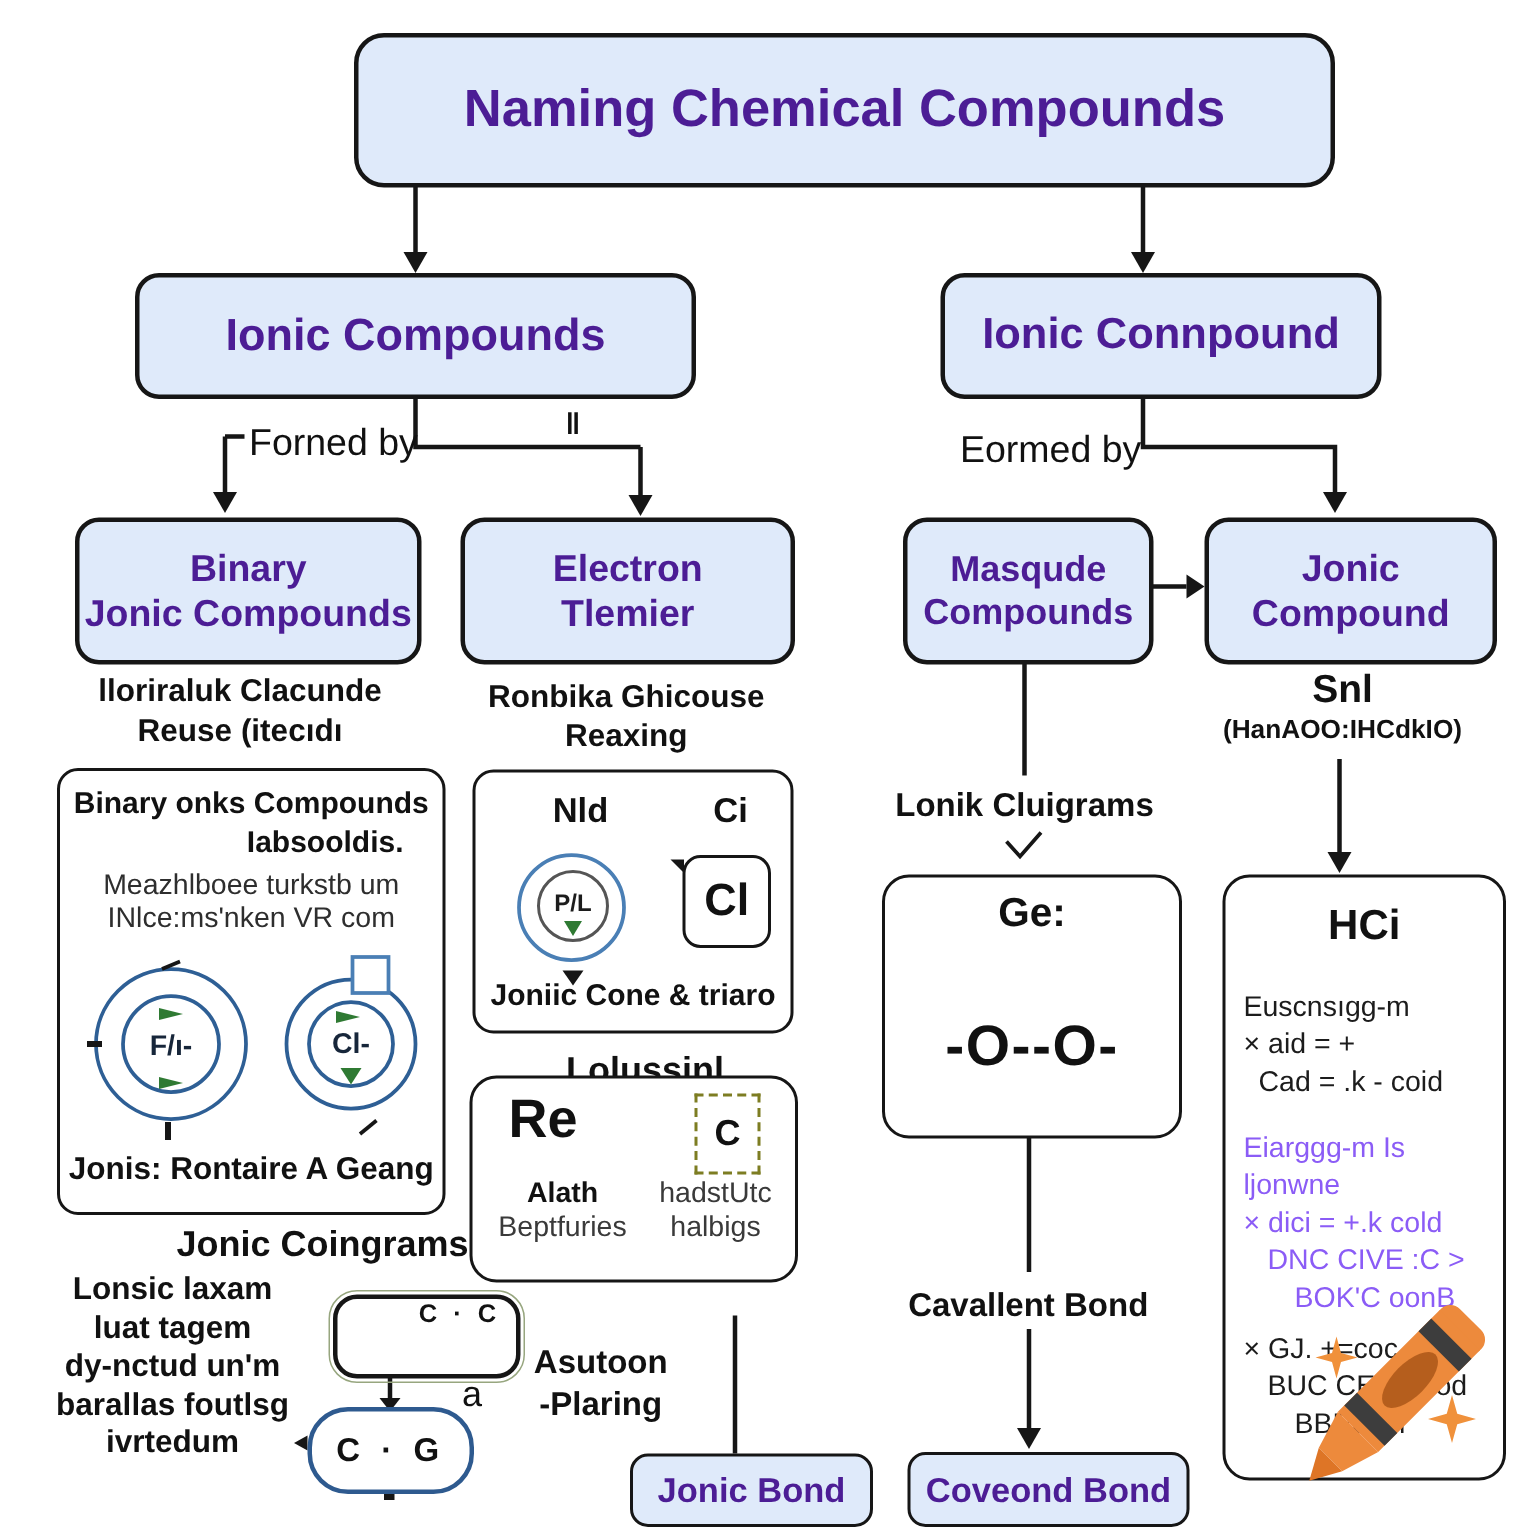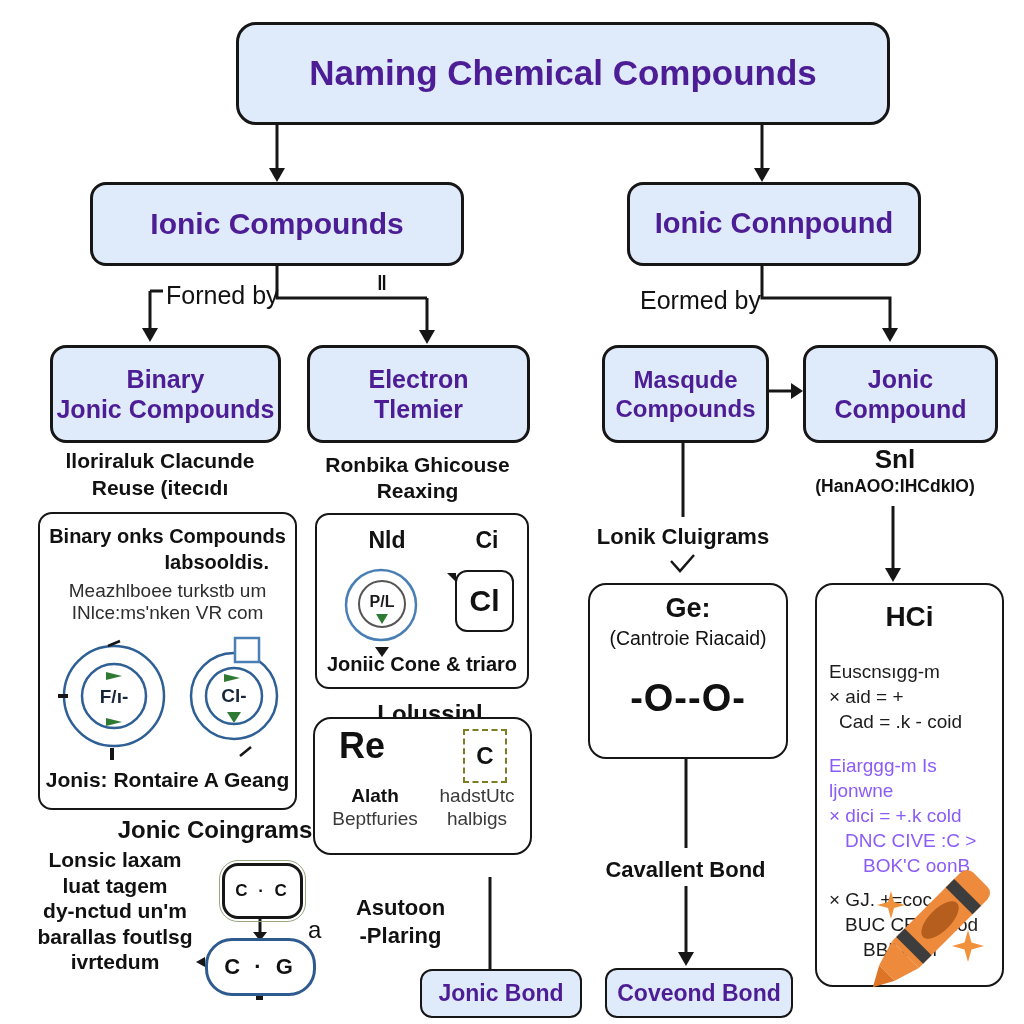--- a/index.html
+++ b/index.html
@@ -122,22 +122,22 @@
   <div class="txt" style="left:85px;top:816px;width:260px;font-size:24px;font-weight:600;">Jonic Coingrams</div>
   <div class="txt" style="left:15px;top:847px;width:200px;font-size:21px;font-weight:600;line-height:25.5px;">
     <div>Lonsic laxam</div>
     <div>luat tagem</div>
     <div>dy-nctud un'm</div>
     <div>barallas foutlsg</div>
     <div>ivrtedum</div>
   </div>
 
   <div class="node" style="position:absolute;left:222px;top:863px;width:75px;height:50px;border:3px solid #161616;border-radius:16px;
-        outline:1.5px solid #97a67f;outline-offset:2px;display:flex;align-items:center;justify-content:center;
-        font-size:17px;font-weight:700;letter-spacing:3px;background:#fff;">
+        outline:1.5px solid #97a67f;outline-offset:2px;display:flex;justify-content:center;
+        font-size:17px;font-weight:700;letter-spacing:3px;background:#fff;padding-left:44px;">
     <span>C · C</span>
   </div>
   <div class="node" style="position:absolute;left:205px;top:938px;width:105px;height:52px;border:3px solid #2e5a8f;border-radius:27px;
         display:flex;align-items:center;justify-content:center;font-size:22px;font-weight:700;letter-spacing:4px;background:#fff;">
     <span>C · G</span>
   </div>
   <div class="txt" style="left:308px;top:916px;font-size:24px;font-weight:500;">a</div>
 
   <div class="wbox node" style="left:315px;top:513px;width:210px;height:172px;">
     <div class="txt" style="left:40px;top:12px;width:60px;font-size:23px;font-weight:600;">Nld</div>
@@ -171,21 +171,20 @@
   </div>
 
   <div class="txt" style="left:338px;top:894px;width:125px;font-size:22px;font-weight:600;line-height:28px;">
     <div>Asutoon</div>
     <div>-Plaring</div>
   </div>
 
   <div class="txt" style="left:593px;top:524px;width:180px;font-size:22px;font-weight:600;">Lonik Cluigrams</div>
   <div class="wbox node" style="left:588px;top:583px;width:196px;height:172px;border-radius:18px;">
     <div class="txt" style="left:0;top:8px;width:100%;font-size:27px;font-weight:600;">Ge:</div>
-    <div class="txt" style="left:0;top:42px;width:100%;font-size:19.5px;font-weight:500;">(Cantroie Riacaid)</div>
     <div class="txt" style="left:0;top:92px;width:100%;font-size:38px;font-weight:600;letter-spacing:1px;">-O--O-</div>
   </div>
   <div class="txt" style="left:598px;top:857px;width:175px;font-size:22px;font-weight:600;">Cavallent Bond</div>
 
   <div class="txt" style="left:840px;top:444px;width:110px;font-size:26px;font-weight:700;">Snl</div>
   <div class="txt" style="left:800px;top:476px;width:190px;font-size:17.5px;font-weight:600;">(HanAOO:IHCdkIO)</div>
 
   <div class="wbox node" style="left:815px;top:583px;width:185px;height:400px;border-radius:18px;">
     <div class="txt" style="left:0;top:16px;width:100%;font-size:28px;font-weight:600;">HCi</div>
     <div class="txt lft" style="left:12px;top:74px;width:165px;font-size:19px;font-weight:500;line-height:25px;color:#1c1c1c;">

